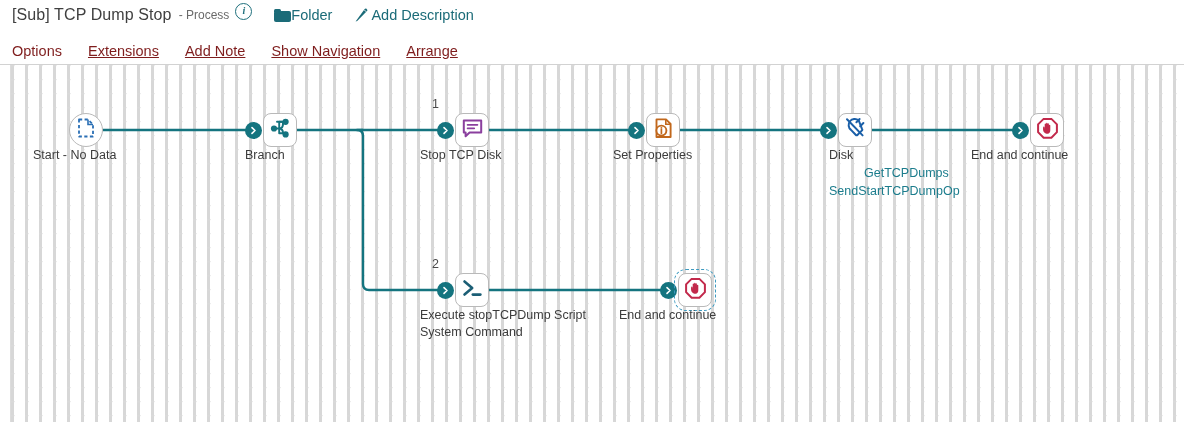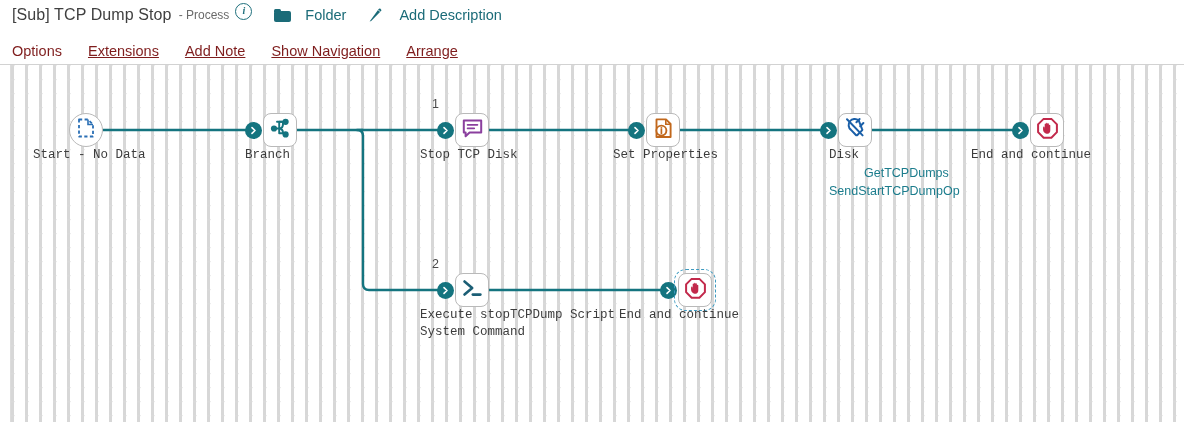--- a/index.html
+++ b/index.html
@@ -29,21 +29,21 @@
     font-size:12px;color:#6a6a6a;margin-left:7px;
   }
   .info-icon{
     display:inline-block;width:15px;height:15px;border-radius:50%;
     border:1.4px solid #1e6f7c;color:#1e6f7c;
     font-size:10px;line-height:14px;text-align:center;
     font-family:"Liberation Serif", serif;font-style:italic;font-weight:700;
     margin-left:6px;position:relative;top:-4px;
   }
   .hdr-action{
-    display:flex;align-items:center;gap:14px;
+    display:flex;align-items:center;gap:0;
     margin-left:22px;color:#1b6b78;font-size:14.5px;
     cursor:pointer;
   }
   .hdr-action .lbl{color:#1b6b78;}
   .folder-glyph{
     width:17px;height:13px;position:relative;display:inline-block;
   }
   .folder-glyph:before{
     content:"";position:absolute;left:0;top:2px;width:17px;height:11px;
     background:#1b6b78;border-radius:1.5px 2px 2px 2px;
@@ -96,21 +96,20 @@
     display:flex;align-items:center;justify-content:center;
     cursor:pointer;
   }
   .node.circle{border-radius:50%;}
   .node.selected{outline:1px dashed #3d9ac0;outline-offset:3px;}
 
   .node-label{
     position:absolute;font-size:12.5px;color:#3c3c3c;
     line-height:17px;white-space:nowrap;
     text-align:left;
-    font-family:Liberation Mono, monospace;
   }
   .node-sub{
     position:absolute;font-size:12.5px;line-height:18px;
     color:#1b7c8c;white-space:nowrap;cursor:pointer;
   }
   .branch-num{
     position:absolute;font-size:12.5px;color:#4a4a4a;
   }
 
   

